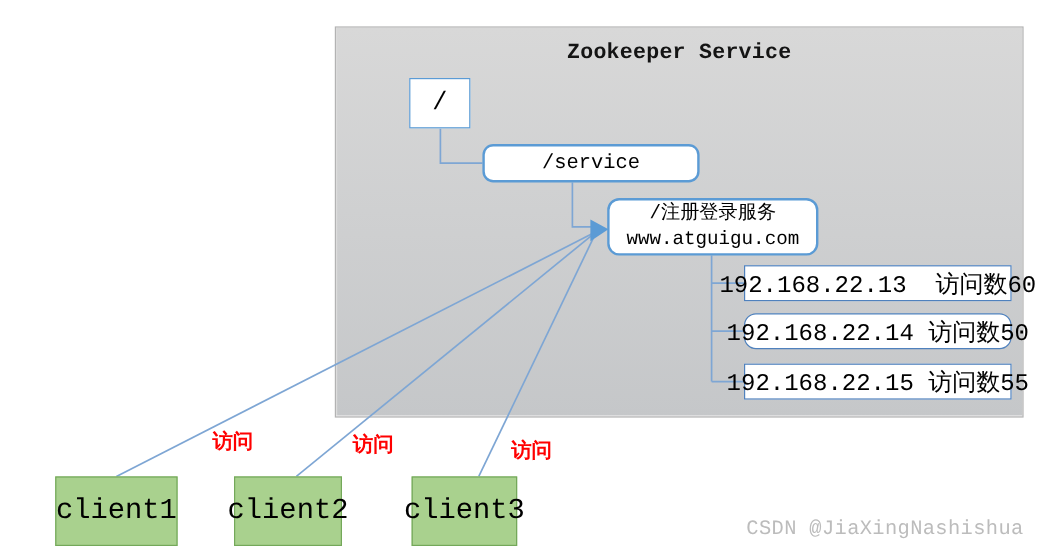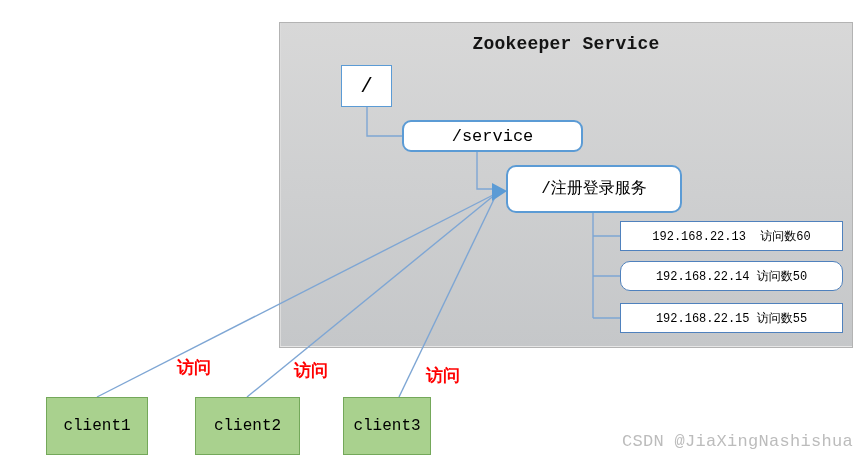--- a/index.html
+++ b/index.html
@@ -34,34 +34,34 @@
   .node.root{left:341px;top:65px;width:51px;height:42px;font-size:21px;border-width:1.4px;}
   .node.service{left:402px;top:120px;width:181px;height:32px;font-size:17px;border-radius:9px;border-width:2px;}
   .node.reg{
     left:506px;top:165px;width:176px;height:48px;border-radius:10px;border-width:2px;
     flex-direction:column;line-height:21px;font-size:16px;
   }
   .server{
     position:absolute;left:620px;width:223px;height:30px;background:#ffffff;
     border:1.8px solid var(--server_border,#4f81bd);box-sizing:border-box;
     display:flex;align-items:center;justify-content:center;
-    font-size:12px;color:#000;white-space:pre;
+    font-size:20px;color:#000;white-space:pre;
   }
   .server.s1{top:221px;}
   .server.s2{top:261px;border-radius:10px;}
   .server.s3{top:303px;}
   .client{
     position:absolute;top:397px;height:58px;
     background:var(--client_green,#a9d18e);
     border:1.6px solid var(--client_border,#74a85a);box-sizing:border-box;
     display:flex;align-items:center;justify-content:center;
-    font-size:16px;color:#000;
+    font-size:24px;color:#000;
   }
   .client.c1{left:46px;width:102px;}
-  .client.c2{left:195px;width:105px;}
+  .client.c2{left:195px;width:90px;}
   .client.c3{left:343px;width:88px;}
   .access{
     position:absolute;color:var(--access_red,#ff0000);
     font-size:17px;font-weight:bold;white-space:nowrap;
   }
   .access.a1{left:177px;top:356px;}
   .access.a2{left:294px;top:359px;}
   .access.a3{left:426px;top:364px;}
   .watermark{
     position:absolute;right:13px;top:432px;
@@ -85,20 +85,21 @@
     <line class="conn" x1="97" y1="397" x2="497" y2="193"></line>
     <line class="conn" x1="247" y1="397" x2="497" y2="193"></line>
     <line class="conn" x1="399" y1="397" x2="497" y2="193"></line>
     <polygon class="arrowhead" points="492,183 492,201 507,191"></polygon>
   </svg>
 
   <div class="node root">/</div>
   <div class="node service">/service</div>
   <div class="node reg">
     <div>/注册登录服务</div>
+    <div>www.atguigu.com</div>
   </div>
 
   <div class="server s1">192.168.22.13  访问数60</div>
   <div class="server s2">192.168.22.14 访问数50</div>
   <div class="server s3">192.168.22.15 访问数55</div>
 
   <div class="client c1">client1</div>
   <div class="client c2">client2</div>
   <div class="client c3">client3</div>
 

